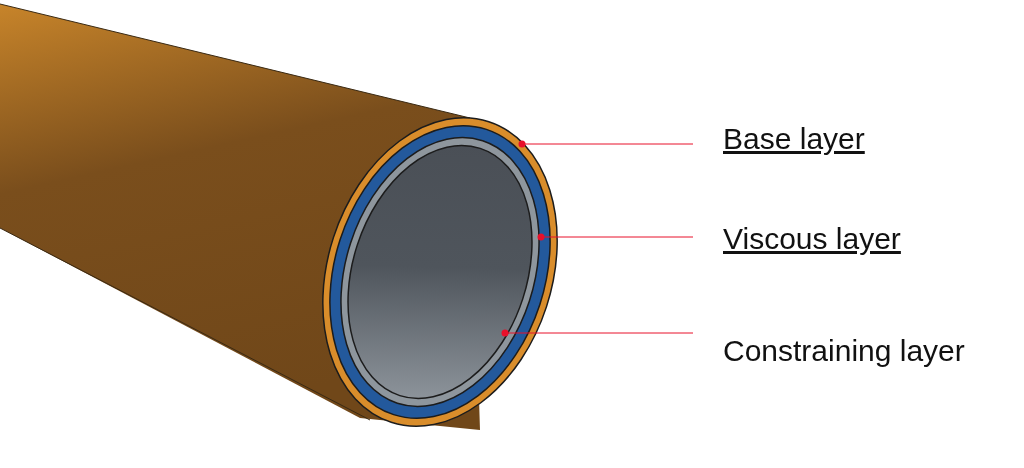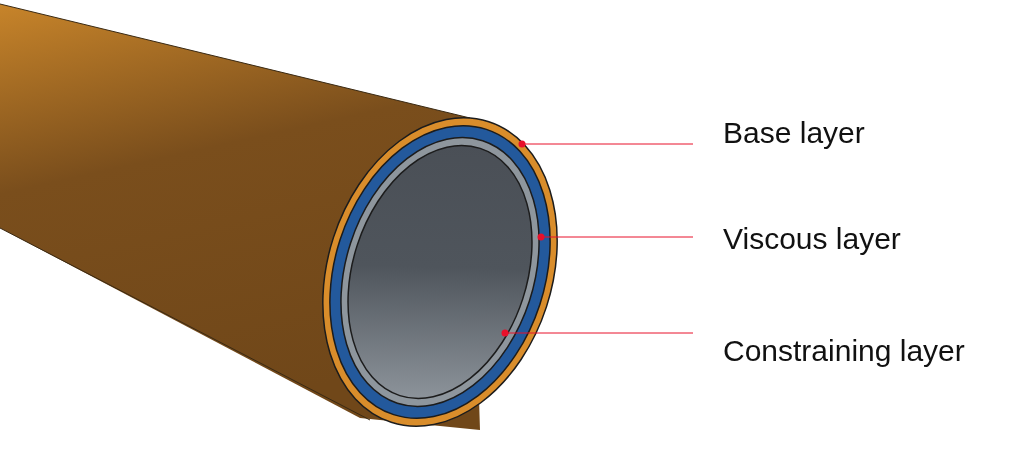--- a/index.html
+++ b/index.html
@@ -45,15 +45,15 @@
   <g>
     <line x1="541" y1="237" x2="693" y2="237" stroke="#e8102a" stroke-width="1"></line>
     <circle cx="541" cy="237" r="3.5" fill="#e8102a"></circle>
   </g>
   <g>
     <line x1="505" y1="333" x2="693" y2="333" stroke="#e8102a" stroke-width="1"></line>
     <circle cx="505" cy="333" r="3.5" fill="#e8102a"></circle>
   </g>
 </svg>
 
-<div class="label" style="top:118px;">Base layer</div>
-<div class="label" style="top:224px;">Viscous layer</div>
+<div class="label" style="top:124px;text-decoration:underline;">Base layer</div>
+<div class="label" style="top:224px;text-decoration:underline;">Viscous layer</div>
 <div class="label" style="top:336px;">Constraining layer</div>
 
 </body></html>

